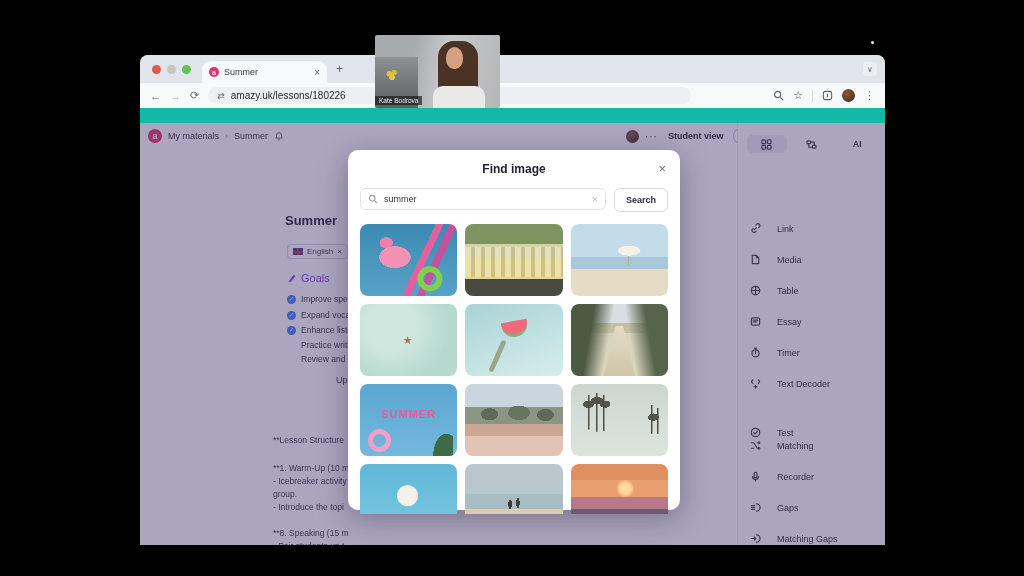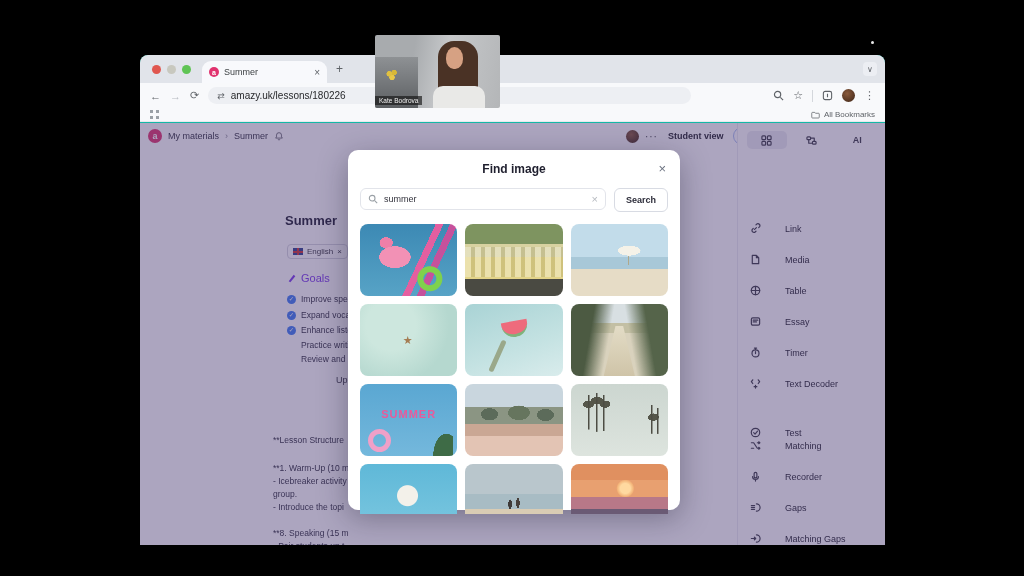--- a/index.html
+++ b/index.html
@@ -75,25 +75,25 @@
   .gtext{font-size:8.5px;color:#2e2e3e;}
   .g0{left:147px;top:171px}.g1{left:147px;top:187px}.g2{left:147px;top:202px}
   .g3{left:161px;top:217px}.g4{left:161px;top:231px}
   .uppartial{position:absolute;left:196px;top:252px;font-size:9px;color:#33333d;}
   .ln{position:absolute;left:133px;font-size:8.5px;color:#2e2e3e;white-space:nowrap;}
   .ln0{top:312px}.ln1{top:340px}.ln2{top:353px}.ln3{top:366px}.ln4{top:379px}
   .ln5{top:405px}.ln6{top:418px}
 
   
   .sidebar{position:absolute;left:597px;top:0;width:148px;height:422px;background:#fff;border-left:1px solid #ececf2;}
-  .sbtabs{display:flex;align-items:flex-end;justify-content:space-around;height:26px;padding:0 6px;}
+  .sbtabs{display:flex;align-items:center;justify-content:space-around;height:26px;padding:8px 6px;}
   .sbtab{width:40px;height:18px;border-radius:5px;display:flex;align-items:center;justify-content:center;
        color:#3a3a46;font-size:9px;font-weight:600;}
   .sbtab.active{background:#ececf2;}
-  .sbitem{position:absolute;left:12px;display:flex;align-items:center;gap:24px;font-size:9px;color:#23232e;}
+  .sbitem{position:absolute;left:12px;display:flex;align-items:center;gap:16px;font-size:9px;color:#23232e;}
   .sbitem svg{flex:0 0 auto;}
   .ico{stroke:#3a3a46;fill:none;stroke-width:1.3;stroke-linecap:round;stroke-linejoin:round;}
 
   .dimov{position:absolute;left:0;top:0;width:100%;height:100%;background:rgba(70,55,112,.45);z-index:5;}
 
   
   .modal{position:absolute;left:208px;top:95px;width:332px;height:360px;background:#fff;border-radius:10px;
        box-shadow:0 8px 30px rgba(20,20,40,.35);z-index:10;padding:12px;box-sizing:border-box;}
   .mhead{position:relative;height:16px;}
   .mtitle{text-align:center;font-size:12px;font-weight:bold;color:#1f1f2e;}
@@ -220,29 +220,20 @@
         <span class="sep"></span>
         <svg width="11" height="11" viewBox="0 0 12 12">
           <rect x="1.5" y="1.5" width="9" height="9" rx="2" fill="none" stroke="#5f6368" stroke-width="1.2"></rect>
           <line x1="6" y1="4" x2="6" y2="8" stroke="#5f6368" stroke-width="1.2"></line>
           </svg>
         <span class="avatar-sm"></span>
         <span class="navico">⋮</span>
       </div>
     </div>
 
-    <div class="bookbar">
-      <span class="gridapps"></span>
-      <div class="allbm">
-        <svg width="9" height="8" viewBox="0 0 12 10">
-          <path d="M1 2.5 a1 1 0 0 1 1-1 h3 l1 1.2 h4 a1 1 0 0 1 1 1 V8 a1 1 0 0 1 -1 1 H2 a1 1 0 0 1 -1-1 Z" fill="none" stroke="#5f6368" stroke-width="1"></path>
-          </svg>
-        <span>All Bookmarks</span>
-      </div>
-    </div>
 
     <div class="app">
 
       <div class="apptb">
         <span class="applogo">a</span>
         <span class="crumb">My materials</span>
         <span class="crumbsep">›</span>
         <span class="crumb">Summer</span>
         <svg class="bellico" width="10" height="10" viewBox="0 0 12 12">
           <path d="M6 2 a3 3 0 0 1 3 3 v2 l1 1.5 H2 L3 7 V5 a3 3 0 0 1 3-3 Z M5 9.8 a1 1 0 0 0 2 0" fill="none" stroke="#55555f" stroke-width="1"></path>

